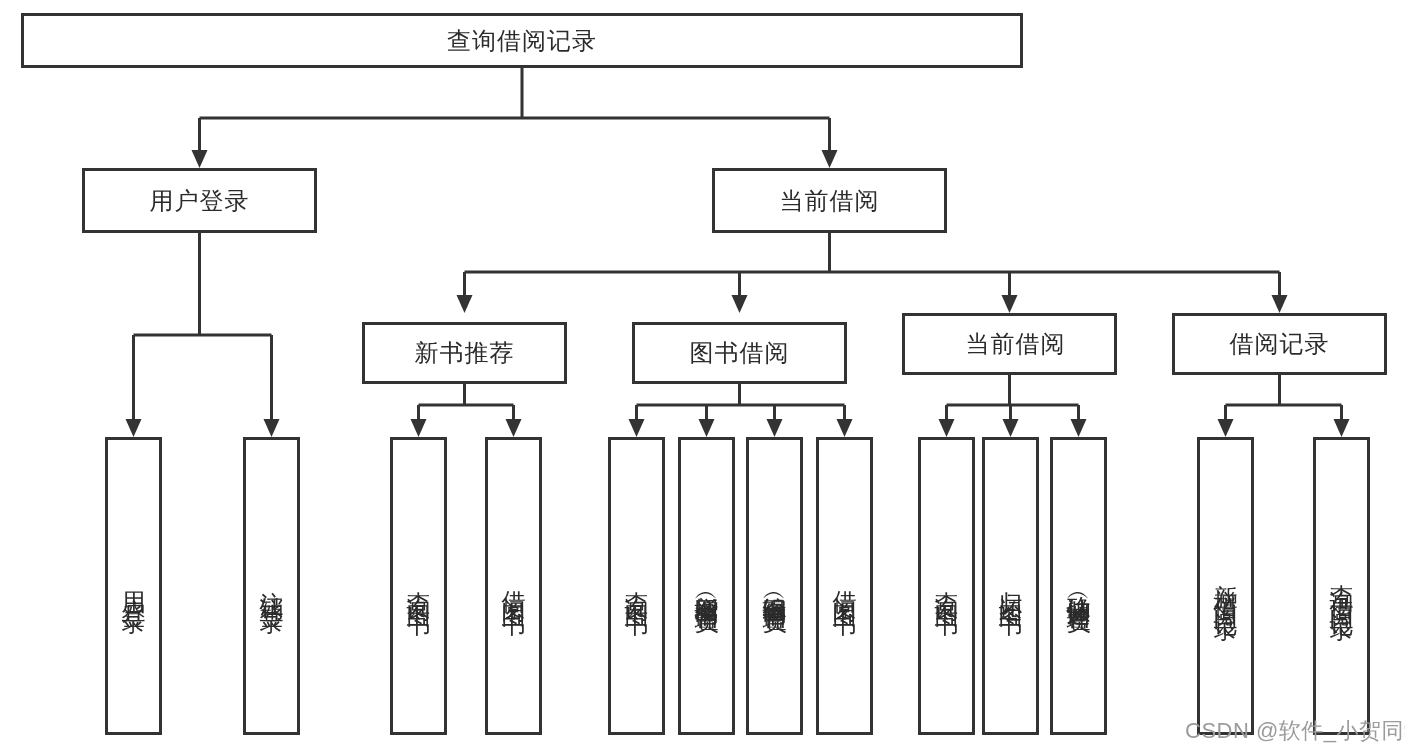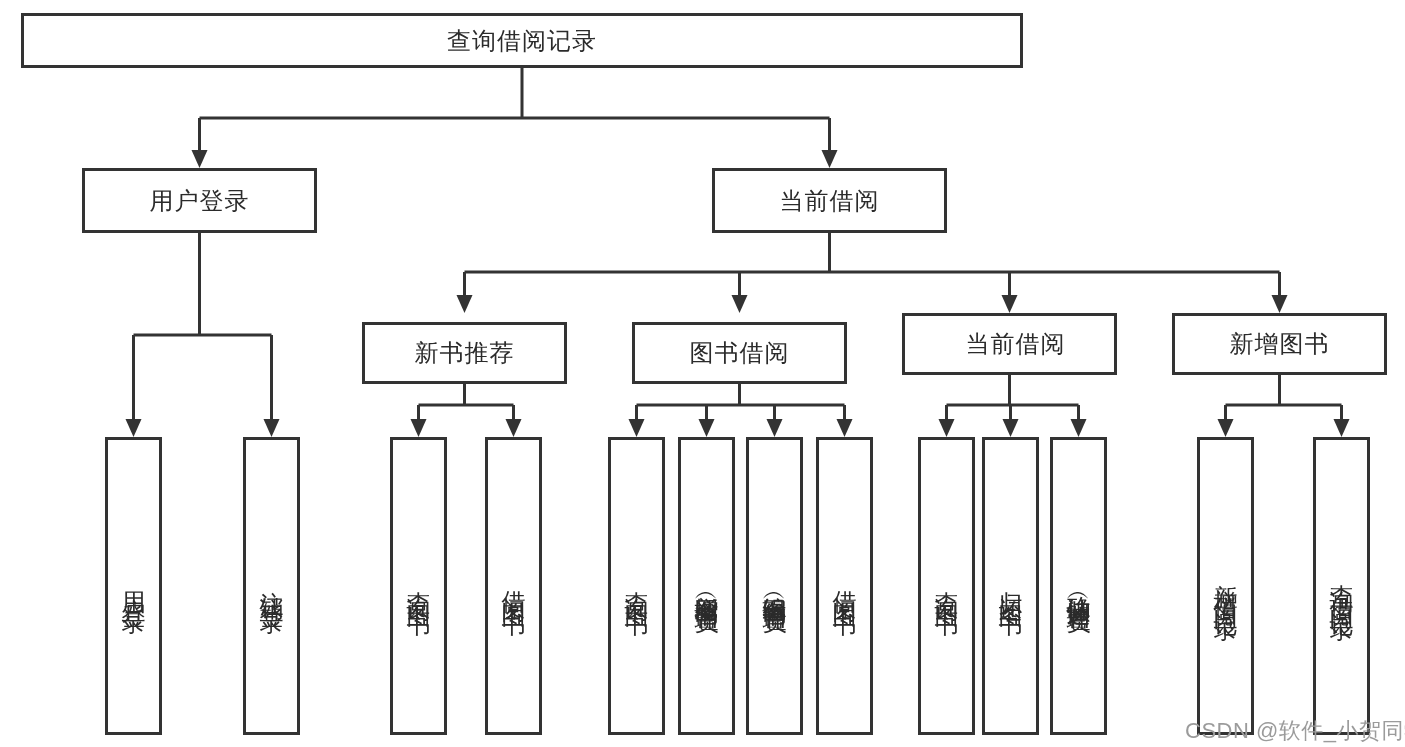--- a/index.html
+++ b/index.html
@@ -148,21 +148,21 @@
   <div class="box" id="b-new-books">
     <span class="hlabel">新书推荐</span>
   </div>
   <div class="box" id="b-book-borrow">
     <span class="hlabel">图书借阅</span>
   </div>
   <div class="box" id="b-current-borrow">
     <span class="hlabel">当前借阅</span>
   </div>
   <div class="box" id="b-borrow-records">
-    <span class="hlabel">新增图书</span>
+    <span class="hlabel">借阅记录</span>
   </div>
 
   <div class="box leaf" id="b-leaf-a1">
     <span class="vlabel vshort">用户登录</span>
   </div>
   <div class="box leaf" id="b-leaf-a2">
     <span class="vlabel vshort">注销登录</span>
   </div>
 
   <div class="box leaf" id="b-leaf-b1">

